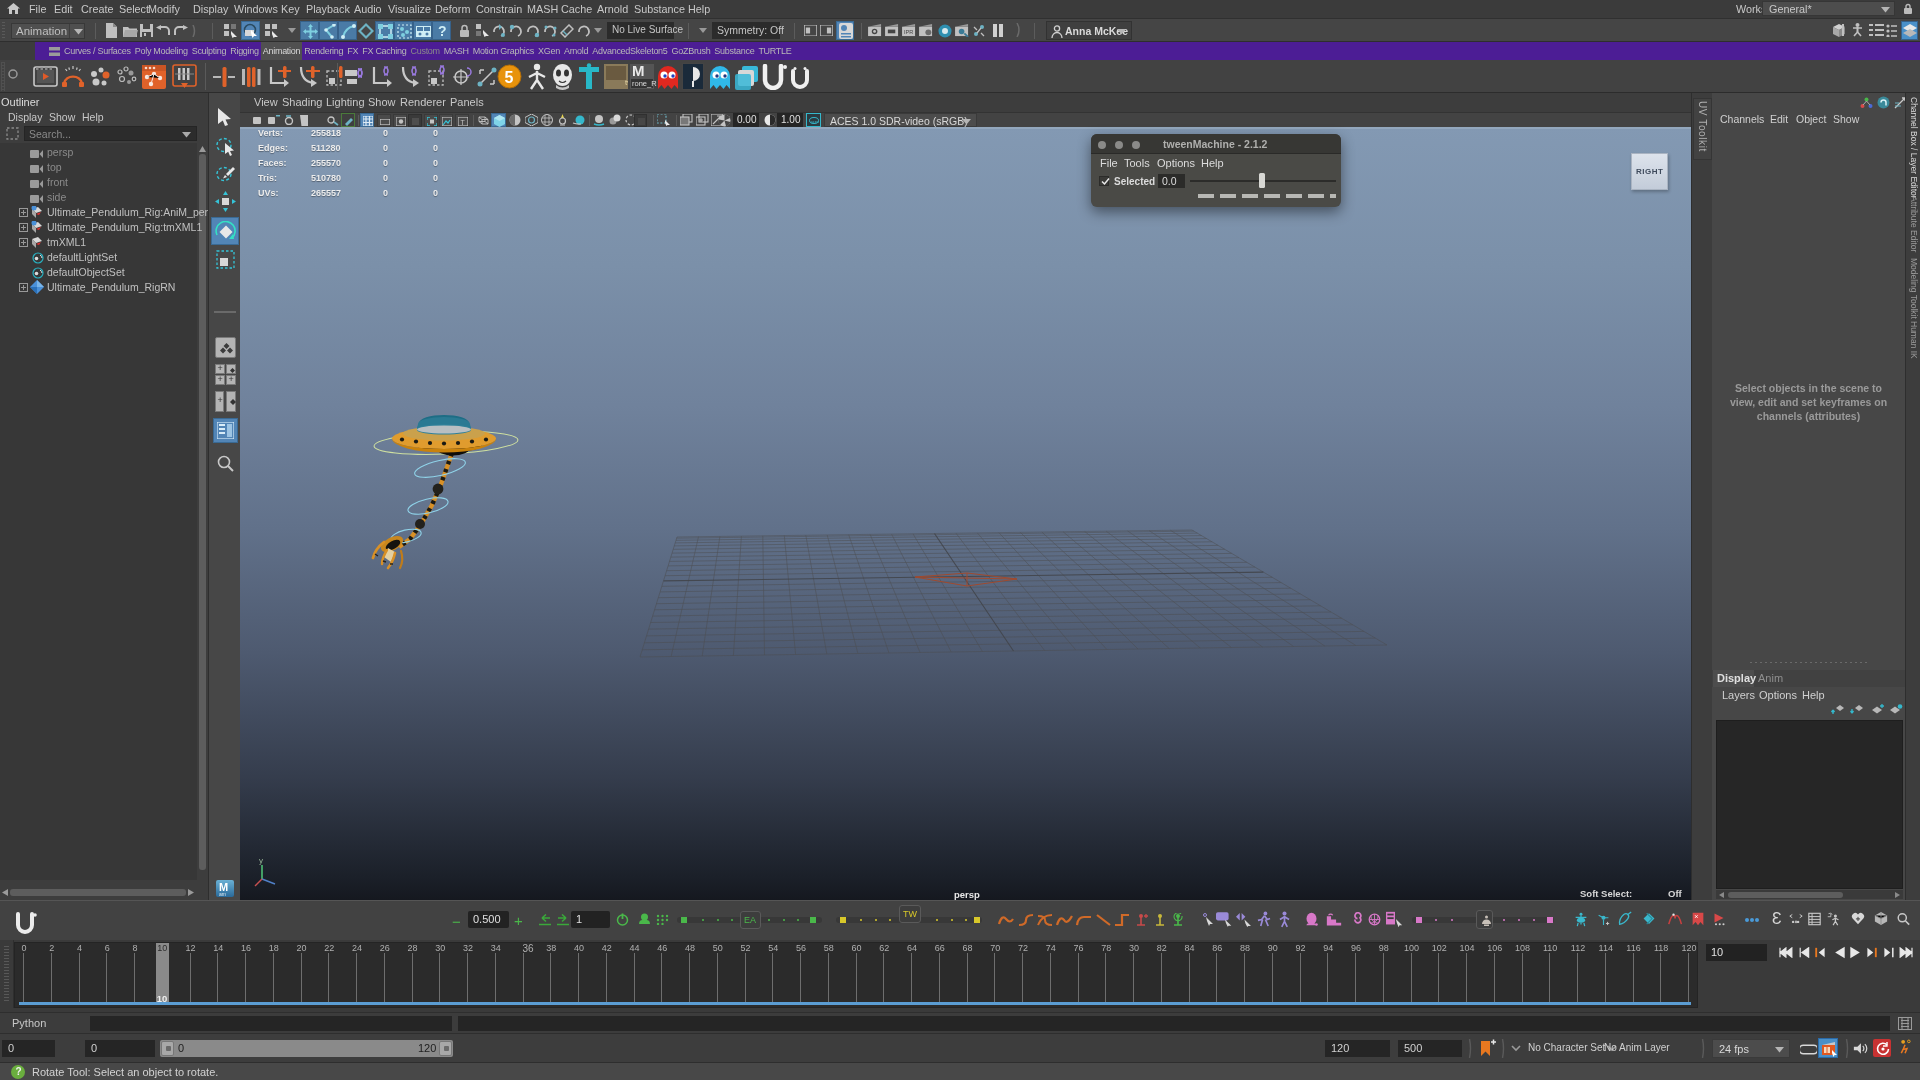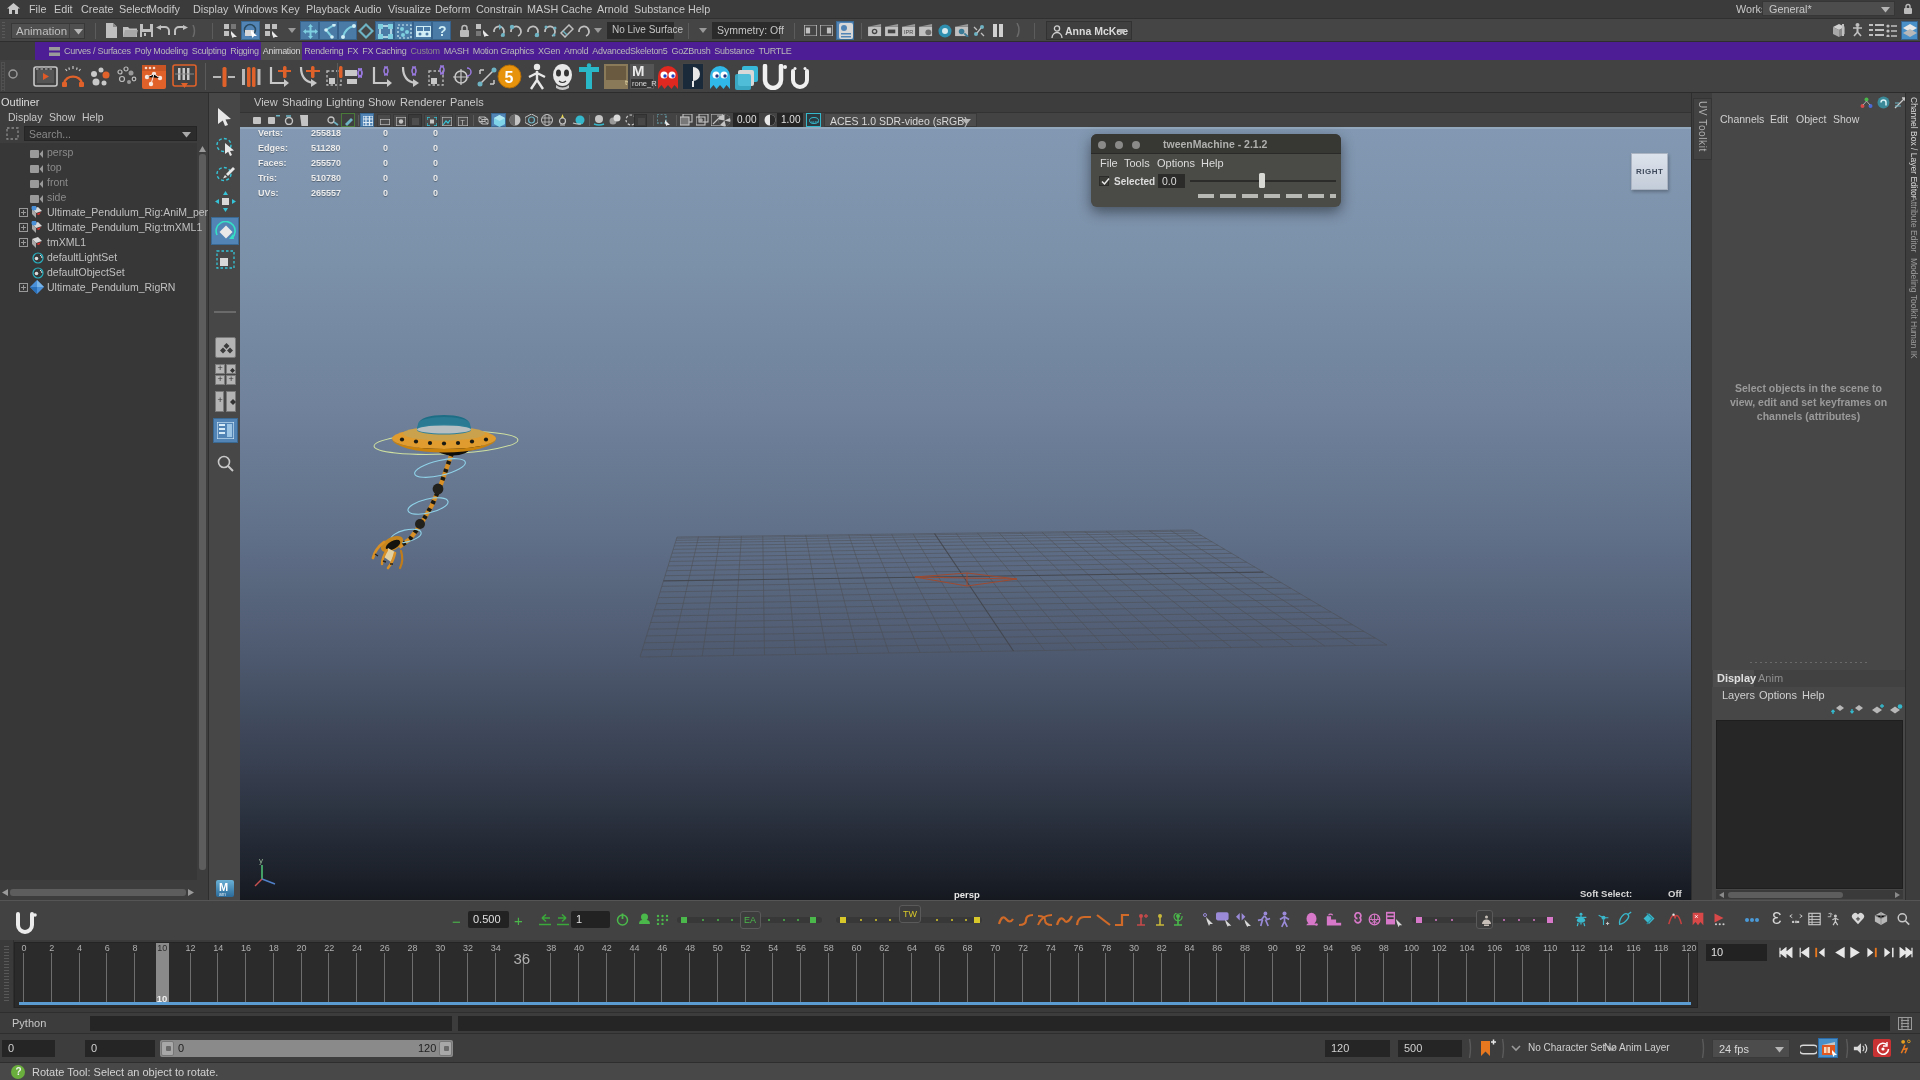--- a/index.html
+++ b/index.html
@@ -1424,21 +1424,21 @@
       <span class="txt" style="left:359.8px;top:0px;width:20px;text-align:center;font-size:9px;color:#b0b0b0;">26</span>
       <div class="abs" style="left:396.5px;top:10px;width:1px;height:49px;background:#6e6e6e;"></div>
       <span class="txt" style="left:387.5px;top:0px;width:20px;text-align:center;font-size:9px;color:#b0b0b0;">28</span>
       <div class="abs" style="left:424.2px;top:10px;width:1px;height:49px;background:#6e6e6e;"></div>
       <span class="txt" style="left:415.2px;top:0px;width:20px;text-align:center;font-size:9px;color:#b0b0b0;">30</span>
       <div class="abs" style="left:452.0px;top:10px;width:1px;height:49px;background:#6e6e6e;"></div>
       <span class="txt" style="left:443.0px;top:0px;width:20px;text-align:center;font-size:9px;color:#b0b0b0;">32</span>
       <div class="abs" style="left:479.8px;top:10px;width:1px;height:49px;background:#6e6e6e;"></div>
       <span class="txt" style="left:470.8px;top:0px;width:20px;text-align:center;font-size:9px;color:#b0b0b0;">34</span>
       <div class="abs" style="left:507.5px;top:10px;width:1px;height:49px;background:#6e6e6e;"></div>
-      <span class="txt" style="left:498.5px;top:7px;width:20px;text-align:left;font-size:15px;color:#b0b0b0;">36</span>
+      <span class="txt" style="left:498.5px;top:0px;width:20px;text-align:right;font-size:10px;color:#b0b0b0;">36</span>
       <div class="abs" style="left:535.2px;top:10px;width:1px;height:49px;background:#6e6e6e;"></div>
       <span class="txt" style="left:526.2px;top:0px;width:20px;text-align:center;font-size:9px;color:#b0b0b0;">38</span>
       <div class="abs" style="left:563.0px;top:10px;width:1px;height:49px;background:#6e6e6e;"></div>
       <span class="txt" style="left:554.0px;top:0px;width:20px;text-align:center;font-size:9px;color:#b0b0b0;">40</span>
       <div class="abs" style="left:590.8px;top:10px;width:1px;height:49px;background:#6e6e6e;"></div>
       <span class="txt" style="left:581.8px;top:0px;width:20px;text-align:center;font-size:9px;color:#b0b0b0;">42</span>
       <div class="abs" style="left:618.5px;top:10px;width:1px;height:49px;background:#6e6e6e;"></div>
       <span class="txt" style="left:609.5px;top:0px;width:20px;text-align:center;font-size:9px;color:#b0b0b0;">44</span>
       <div class="abs" style="left:646.2px;top:10px;width:1px;height:49px;background:#6e6e6e;"></div>
       <span class="txt" style="left:637.2px;top:0px;width:20px;text-align:center;font-size:9px;color:#b0b0b0;">46</span>

